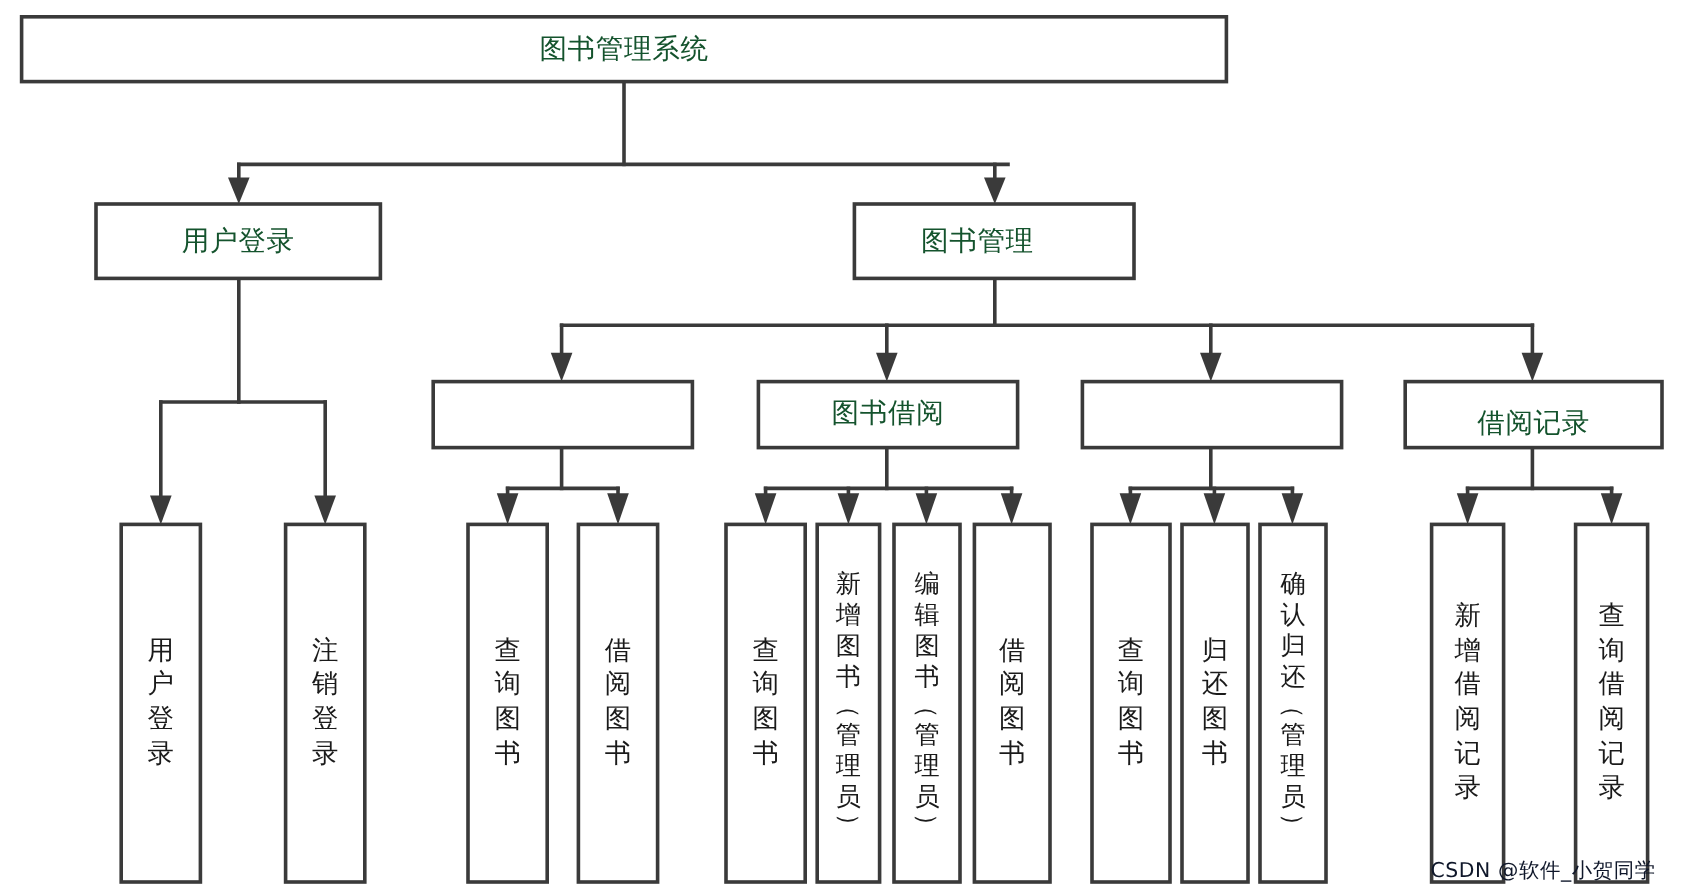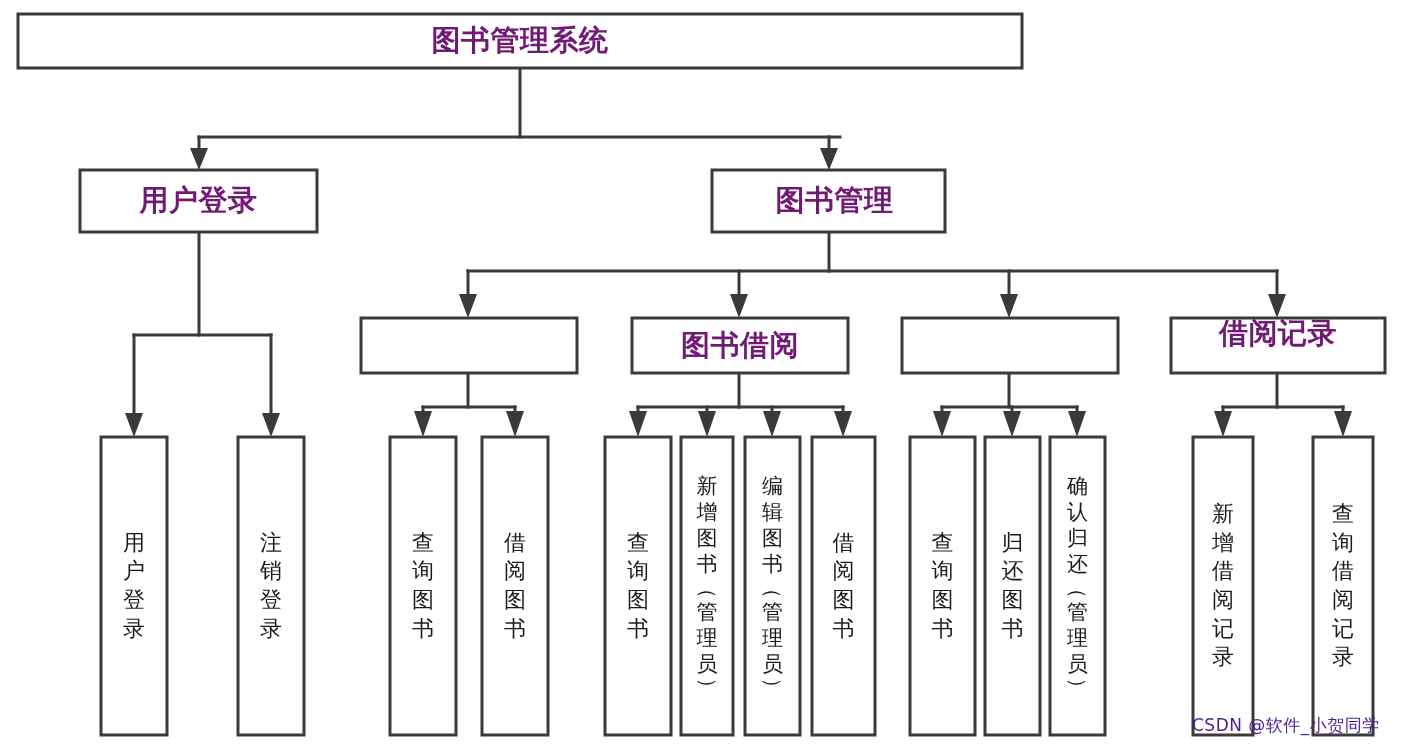--- a/index.html
+++ b/index.html
@@ -36,46 +36,45 @@
     stroke-linecap: square;
   }
   .arrow-head {
     fill: #3a3a3a;
   }
   .node-label-h {
     position: absolute;
     display: flex;
     align-items: center;
     justify-content: center;
-    color: #701a75;
-    font-size: 29px;
+    color: #14532d;
+    font-size: 23px;
     line-height: 1.15;
     letter-spacing: 0.5px;
     white-space: nowrap;
     pointer-events: none;
-    font-weight: bold;
   }
   .node-label-v {
     position: absolute;
     display: flex;
     flex-direction: column;
     align-items: center;
     justify-content: center;
     color: #1a1a1a;
     font-size: 22px;
     line-height: 1.30;
     pointer-events: none;
   }
   .node-label-v span {
     display: block;
     text-align: center;
   }
   .watermark {
     position: absolute;
-    color: #4c1d95;
+    color: #0f172a;
     font-size: 17px;
     letter-spacing: 0.5px;
     white-space: nowrap;
     pointer-events: none;
   }
 </style>
 </head>
 <body>
 
 <div id="diagram-root">
@@ -176,24 +175,24 @@
     <rect class="node-box" x="910" y="437" width="65" height="298"></rect>
     <rect class="node-box" x="985" y="437" width="55" height="298"></rect>
     <rect class="node-box" x="1050" y="437" width="55" height="298"></rect>
     <rect class="node-box" x="1193" y="437" width="60" height="298"></rect>
     <rect class="node-box" x="1313" y="437" width="60" height="298"></rect>
   </svg>
 
   <div class="node-label-h" style="left:18px; top:14px; width:1004px; height:54px;">图书管理系统</div>
 
   <div class="node-label-h" style="left:80px; top:170px; width:237px; height:62px;">用户登录</div>
-  <div class="node-label-h" style="left:732px; top:170px; width:205px; height:62px;">图书管理</div>
+  <div class="node-label-h" style="left:712px; top:170px; width:205px; height:62px;">图书管理</div>
 
   <div class="node-label-h" style="left:632px; top:318px; width:216px; height:55px;">图书借阅</div>
-  <div class="node-label-h" style="left:1171px; top:306px; width:214px; height:55px;text-align:right;">借阅记录</div>
+  <div class="node-label-h" style="left:1171px; top:326px; width:214px; height:55px;text-align:right;">借阅记录</div>
 
   <div class="node-label-v" style="left:101px; top:437px; width:66px; height:298px;">
       <span>用</span>
       <span>户</span>
       <span>登</span>
       <span>录</span>
     </div>
   <div class="node-label-v" style="left:238px; top:437px; width:66px; height:298px;">
       <span>注</span>
       <span>销</span>

